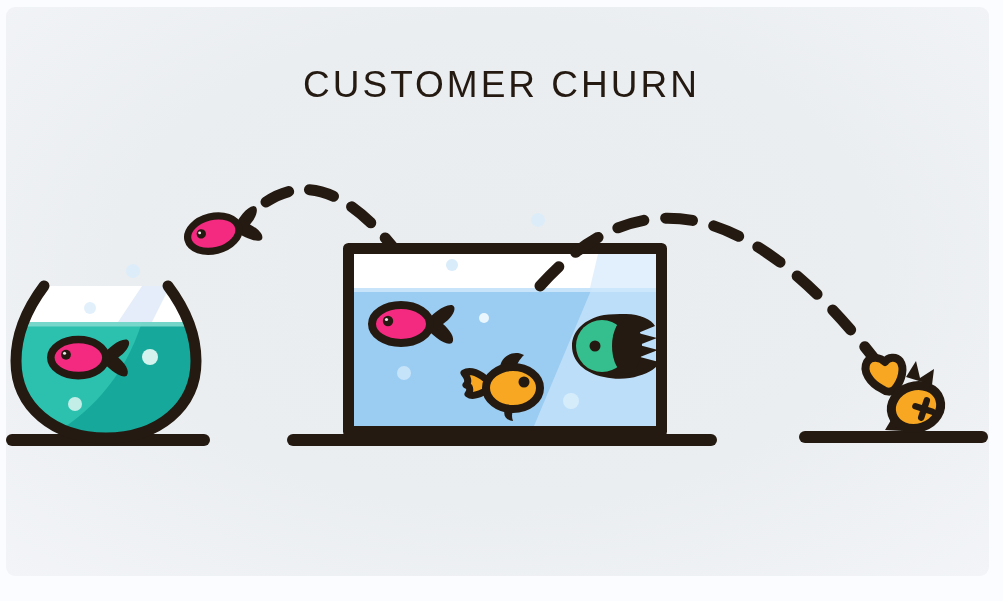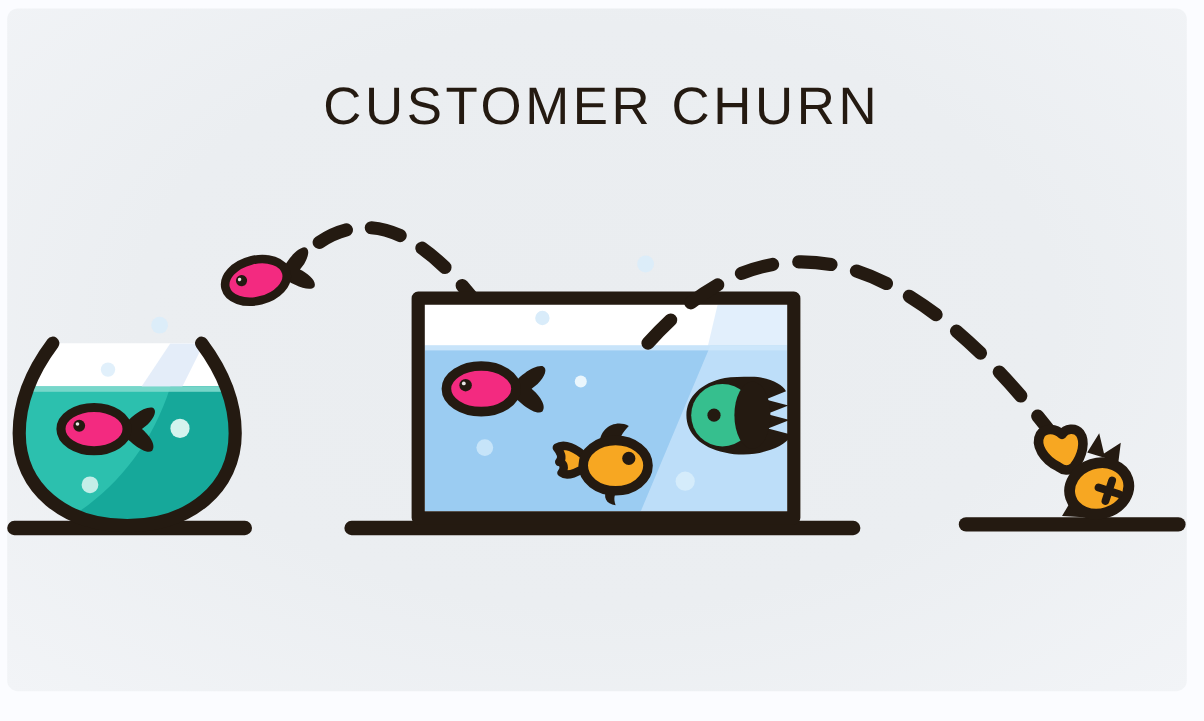--- a/index.html
+++ b/index.html
@@ -9,21 +9,21 @@
     font-family:"Liberation Sans", sans-serif;
   }
   .card{
     position:absolute;left:6px;top:7px;width:983px;height:569px;
     border-radius:9px;
     background:radial-gradient(ellipse at 50% 45%, #eaedf0 0%, #ebeef1 55%, #f2f4f7 100%);
   }
   .title{
     position:absolute;left:0;right:0;top:64px;
     text-align:center;
-    font-size:44px;letter-spacing:3px;font-weight:400;
+    font-size:37px;letter-spacing:3px;font-weight:400;
     color:var(--outline,#241a11);
   }
   svg.scene{position:absolute;left:0;top:0;width:1003px;height:601px;}
 </style>
 </head>
 <body>
 
 <div class="card"></div>
 
 <div class="title">CUSTOMER CHURN</div>

